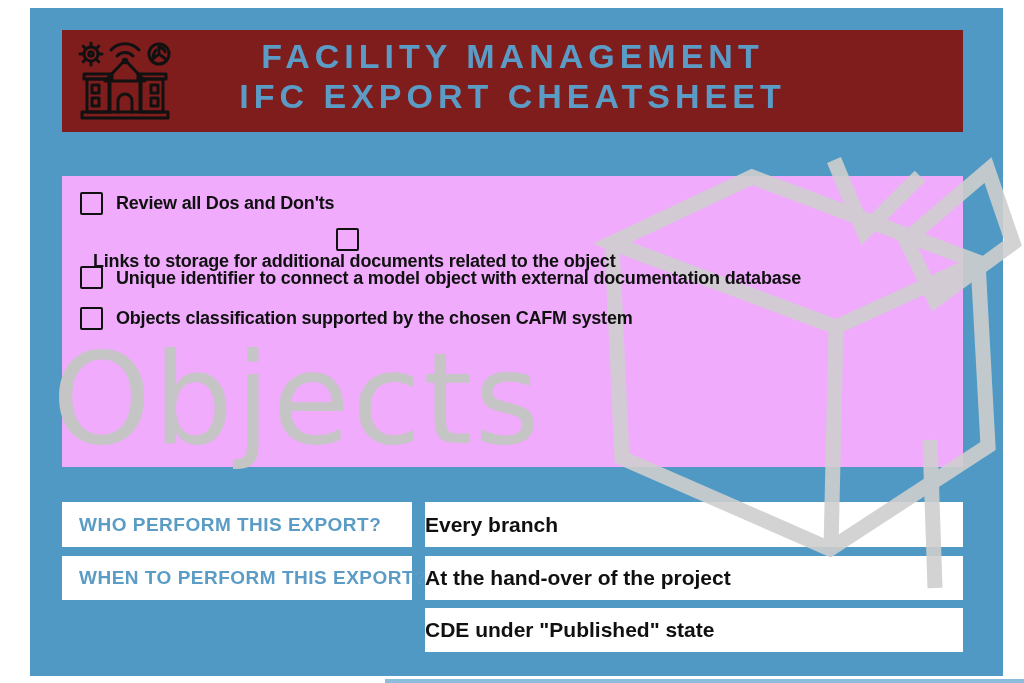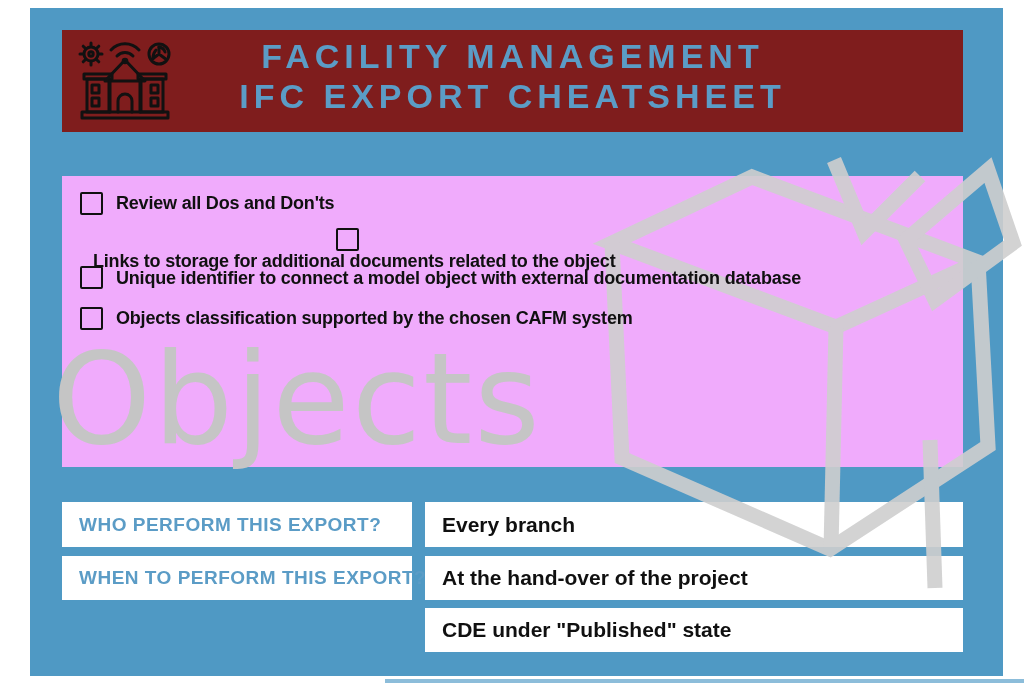--- a/index.html
+++ b/index.html
@@ -76,21 +76,21 @@
     position:absolute;left:425px;width:538px;background:#ffffff;
     display:flex;align-items:center;
   }
   .row0{top:502px;height:45px;} .row1{top:556px;height:44px;} .row2{top:608px;height:44px;}
   .q-text{
     padding-left:17px;font-size:19px;font-weight:bold;color:var(--heading-blue);
     letter-spacing:0.5px;white-space:nowrap;position:relative;z-index:10;
   }
   .a-text{
     font-size:21px;font-weight:bold;color:var(--text-black);
-    white-space:nowrap;position:relative;z-index:10;margin-left:17px;
+    white-space:nowrap;position:relative;z-index:10;
   }
   .bottom-strip{
     position:absolute;left:385px;top:679px;width:639px;height:4px;
     background:var(--bottom-strip-blue);
   }
 </style>
 </head>
 <body>
 
 <div class="page">

